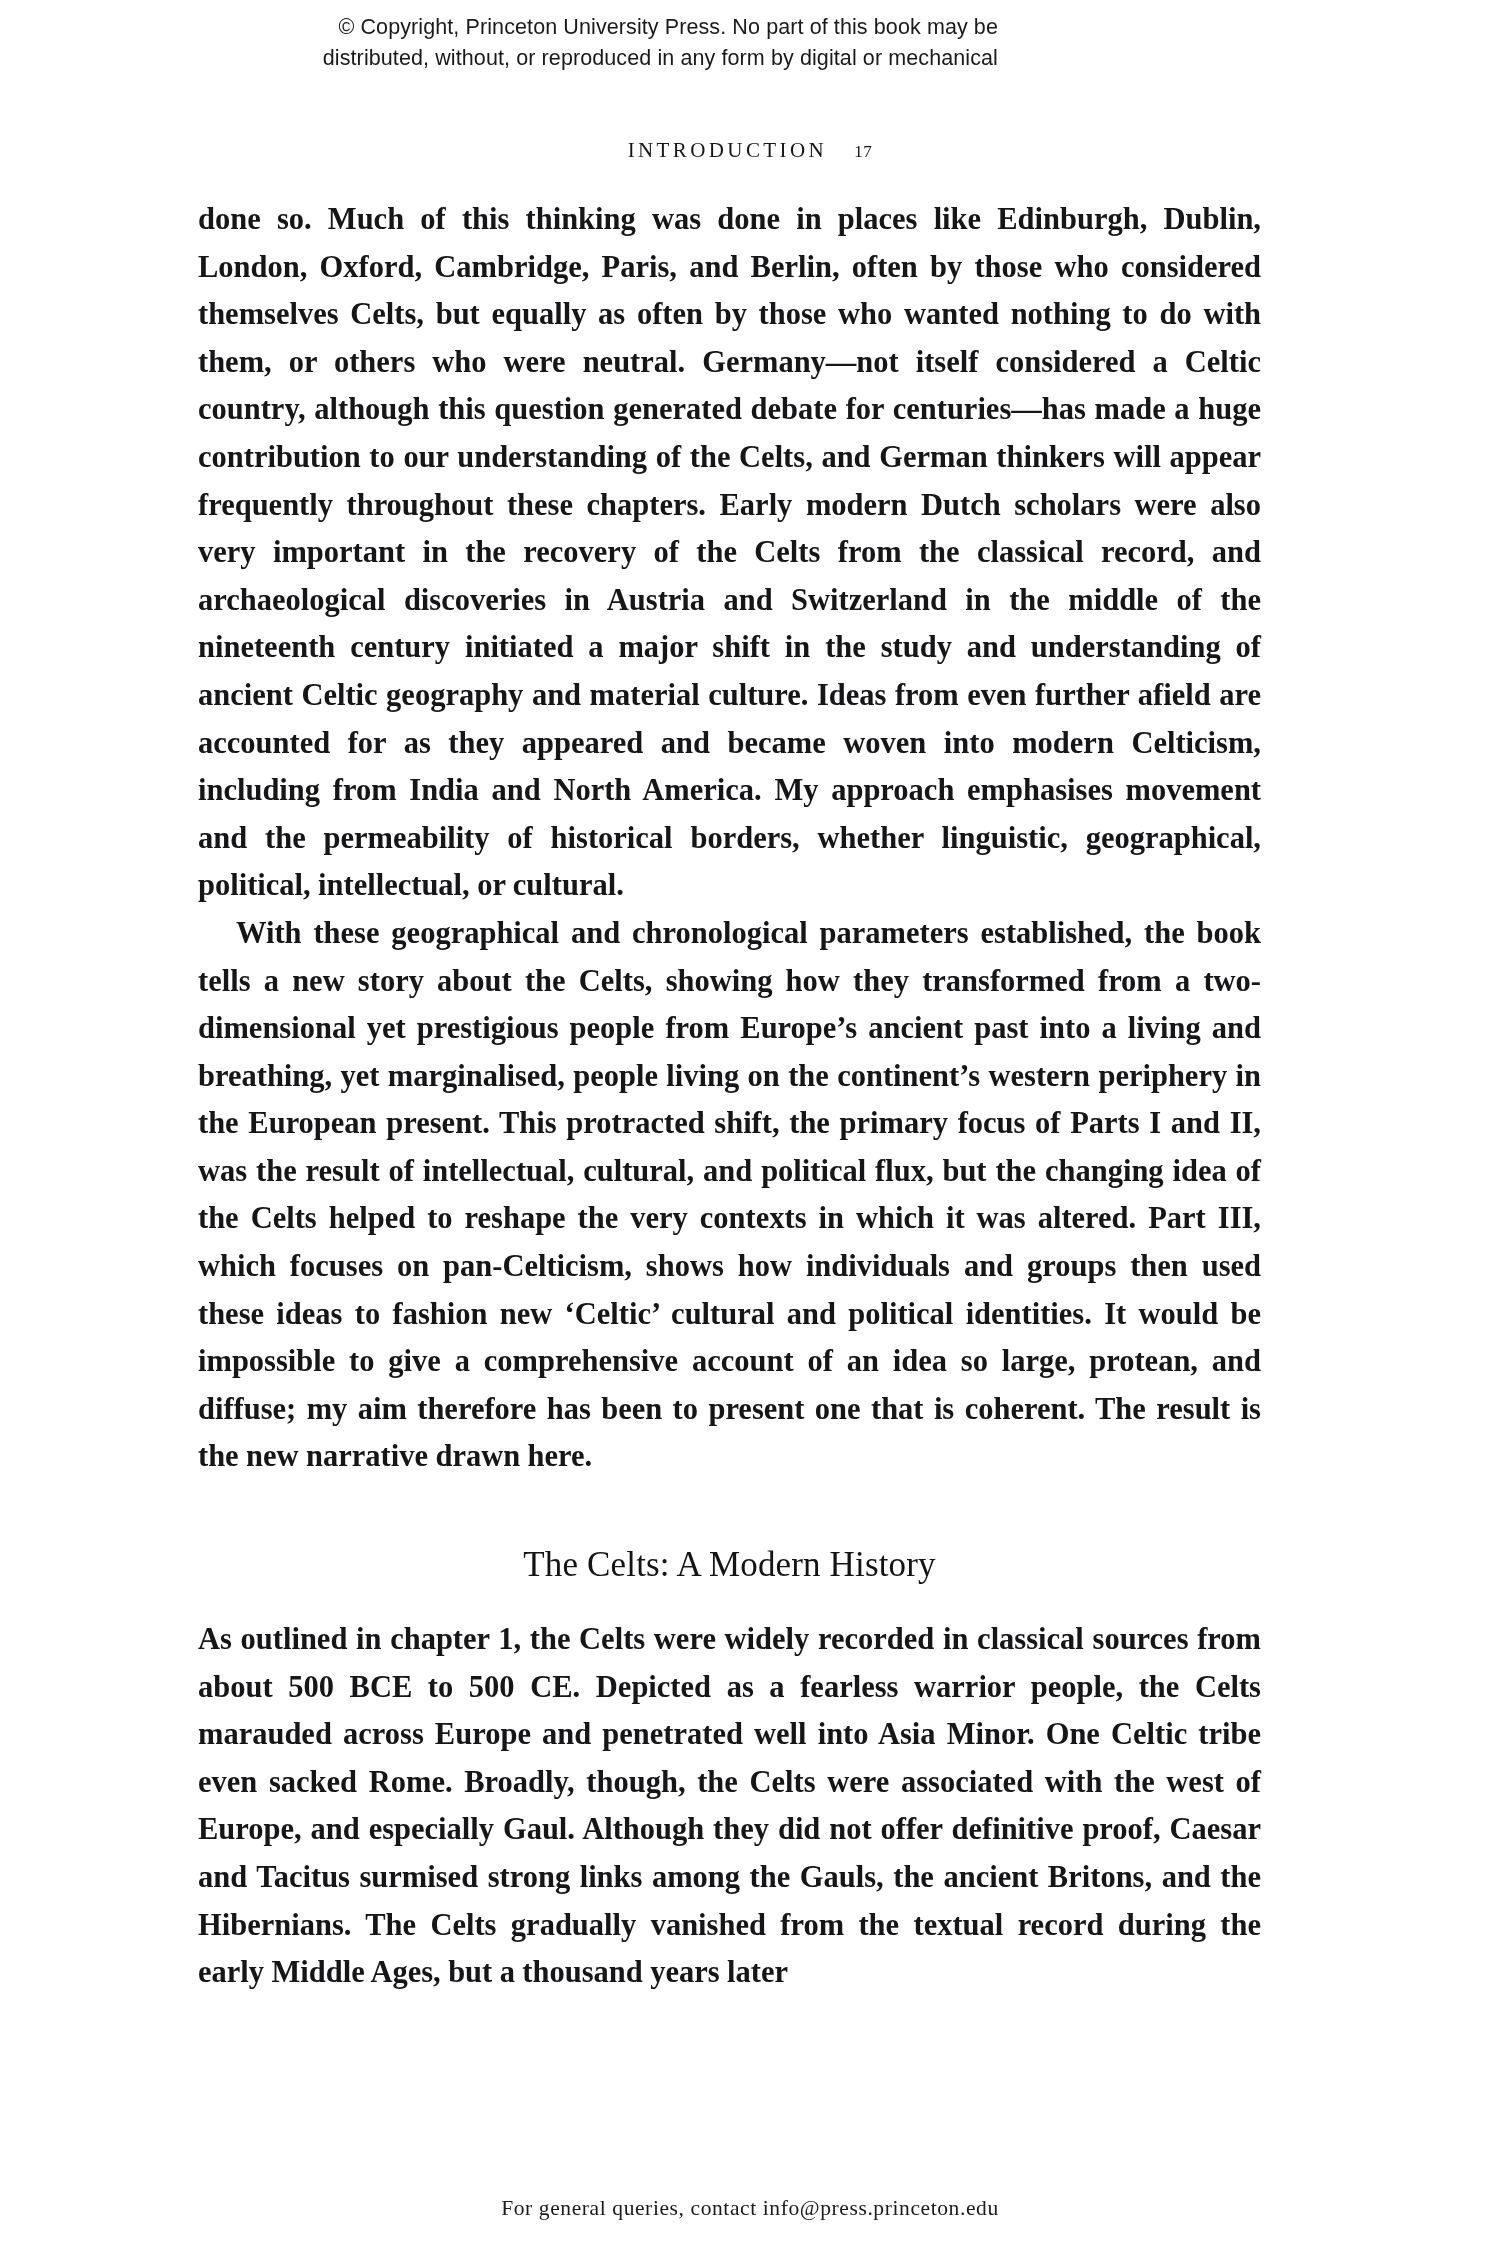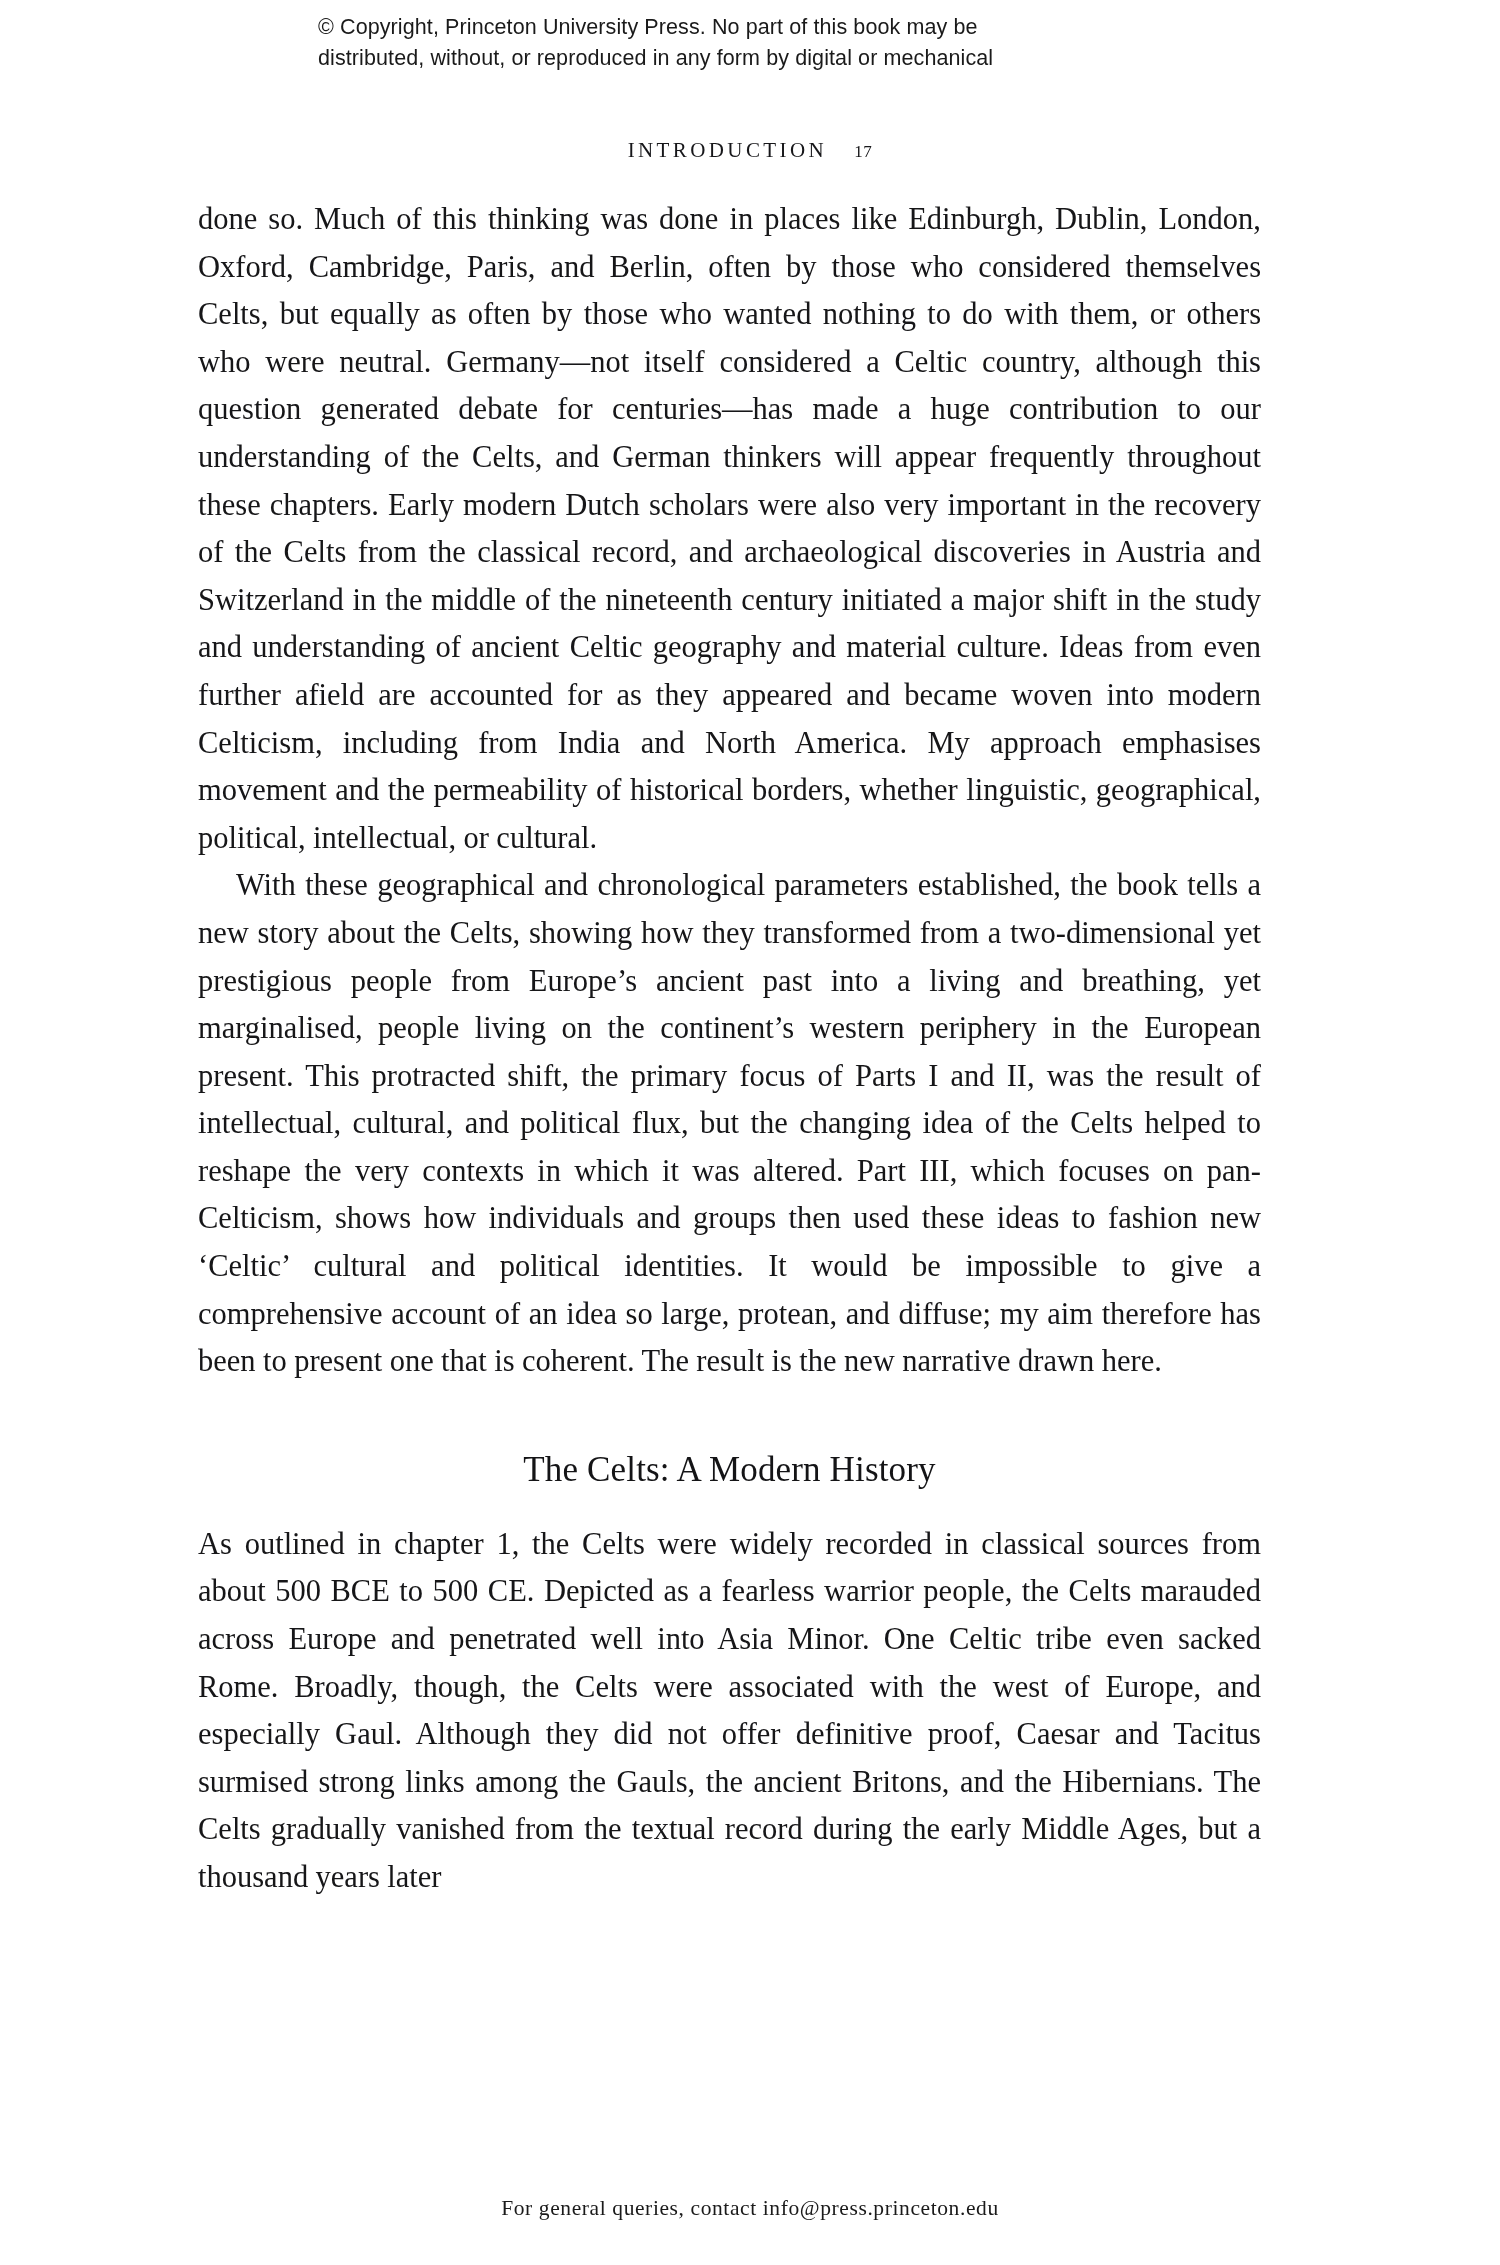--- a/index.html
+++ b/index.html
@@ -21,20 +21,21 @@
   .copyright-notice {
     position: absolute;
     top: 12px;
     left: 318px;
     width: 680px;
     font-family: "Liberation Sans", sans-serif;
     font-size: 21.5px;
     line-height: 1.42;
     color: #1a1a1a;
     letter-spacing: 0.1px;
+    text-align: right;
   }
   .copyright-notice .cline {
     display: block;
     white-space: nowrap;
   }
 
   
   .running-head {
     position: absolute;
     top: 138px;
@@ -68,20 +69,21 @@
     margin: 0;
     font-family: "Liberation Serif", serif;
     font-size: 30.5px;
     line-height: 47.6px;
     color: #161618;
     text-align: justify;
     text-justify: inter-word;
     hyphens: manual;
     -webkit-hyphens: manual;
     word-spacing: -0.2px;
+    font-weight: bold;
   }
   p.indent {
     text-indent: 38px;
   }
   p.noindent {
     text-indent: 0;
   }
 
   
   h2.section-heading {

